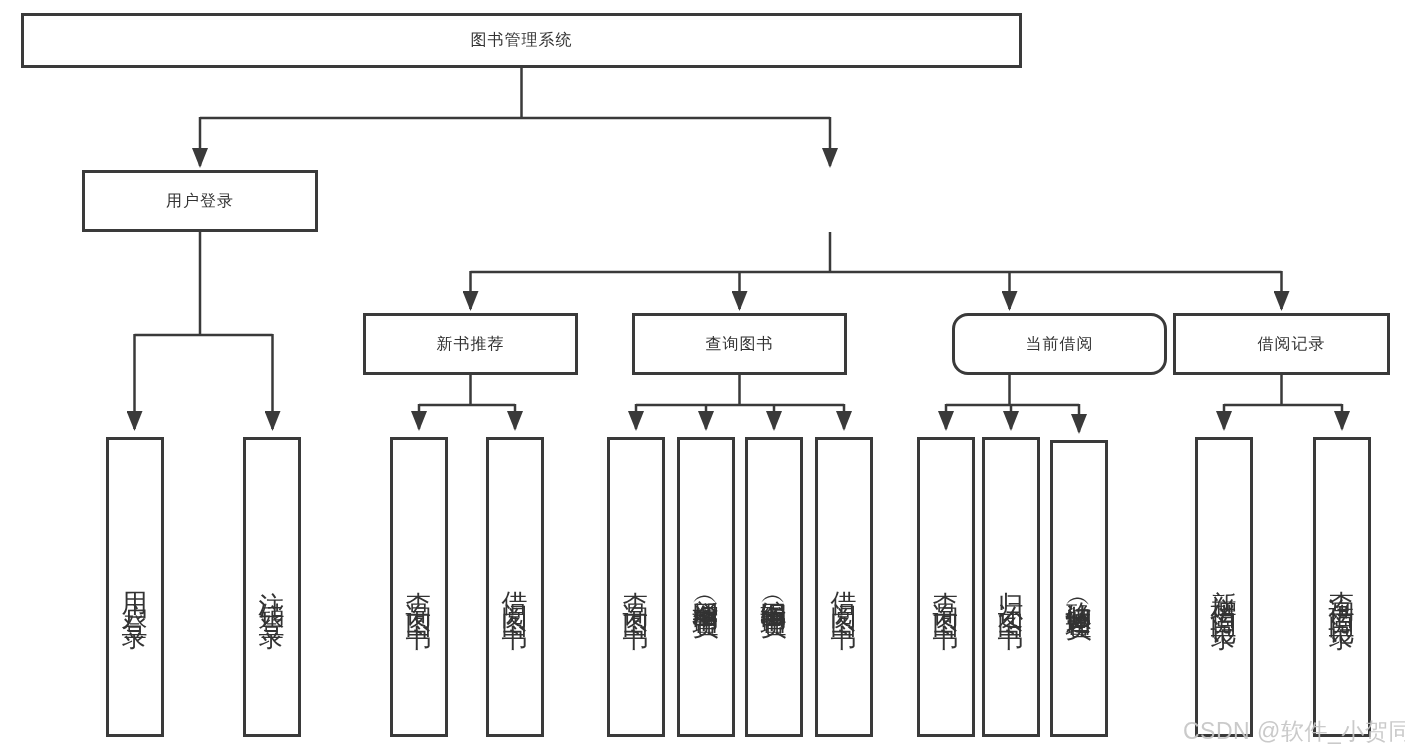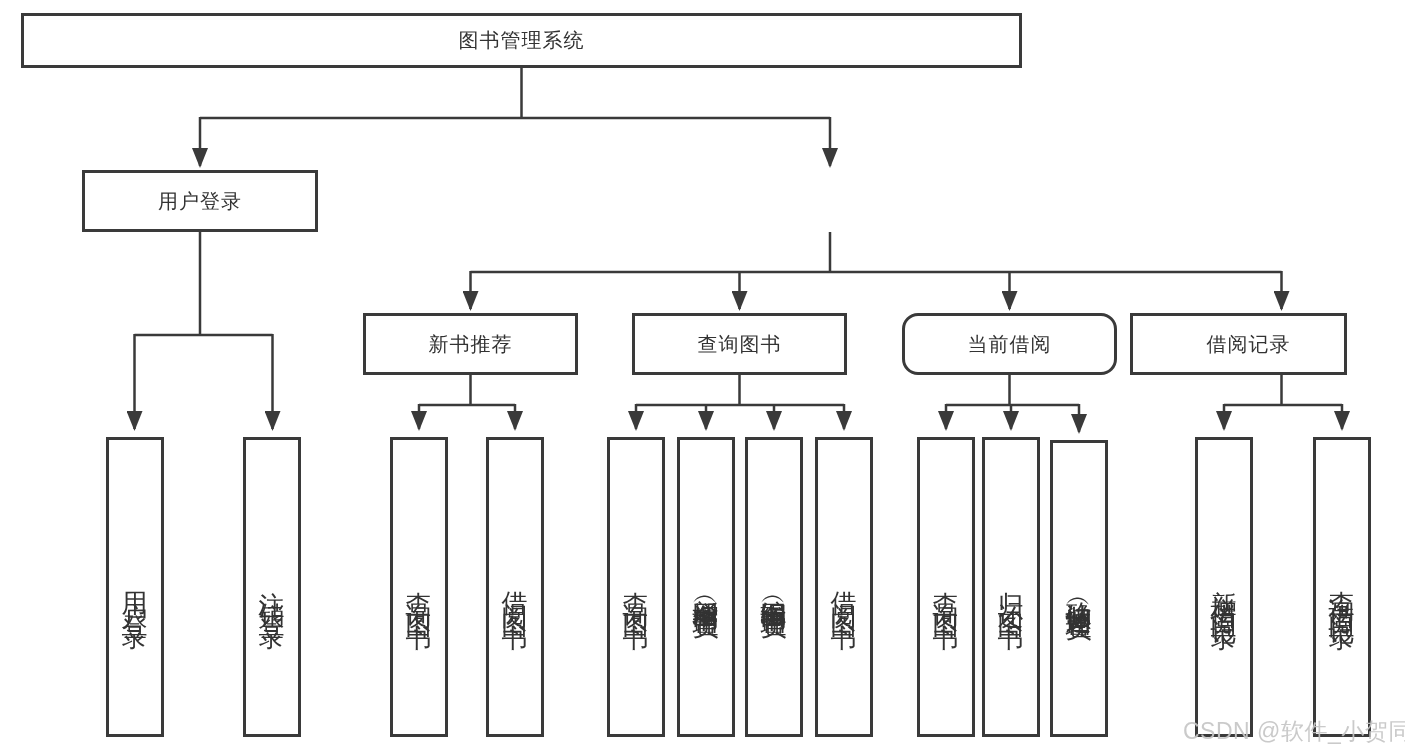--- a/index.html
+++ b/index.html
@@ -21,29 +21,29 @@
     position: absolute;
     box-sizing: border-box;
     border: 3px solid #3a3a3a;
     background: #ffffff;
     display: flex;
     align-items: center;
     justify-content: center;
     color: #333333;
     z-index: 2;
   }
-  .h-node { font-size: 20px; letter-spacing: 1px; }
+  .h-node { font-size: 16px; letter-spacing: 1px; }
   .root-node   { left: 21px;  top: 13px;  width: 1001px; height: 55px; }
   .n-login     { left: 82px;  top: 170px; width: 236px;  height: 62px; }
   .n-mgmt      { left: 712px; top: 170px; width: 235px;  height: 62px; }
   .l3          { top: 313px;  width: 215px; height: 62px; }
   .n-newbook   { left: 363px; }
   .n-borrow    { left: 632px; }
-  .n-current   { left: 902px; border-radius: 16px; }
-  .n-record    { left: 1130px; width: 217px; padding-left: 20px; }
+  .n-current   { left: 952px; border-radius: 16px; }
+  .n-record    { left: 1173px; width: 217px; padding-left: 20px; }
   .leaf {
     top: 437px;
     width: 58px;
     height: 300px;
   }
   .leaf span {
     writing-mode: vertical-rl;
     text-orientation: mixed;
     font-size: 26px;
     line-height: 1;

